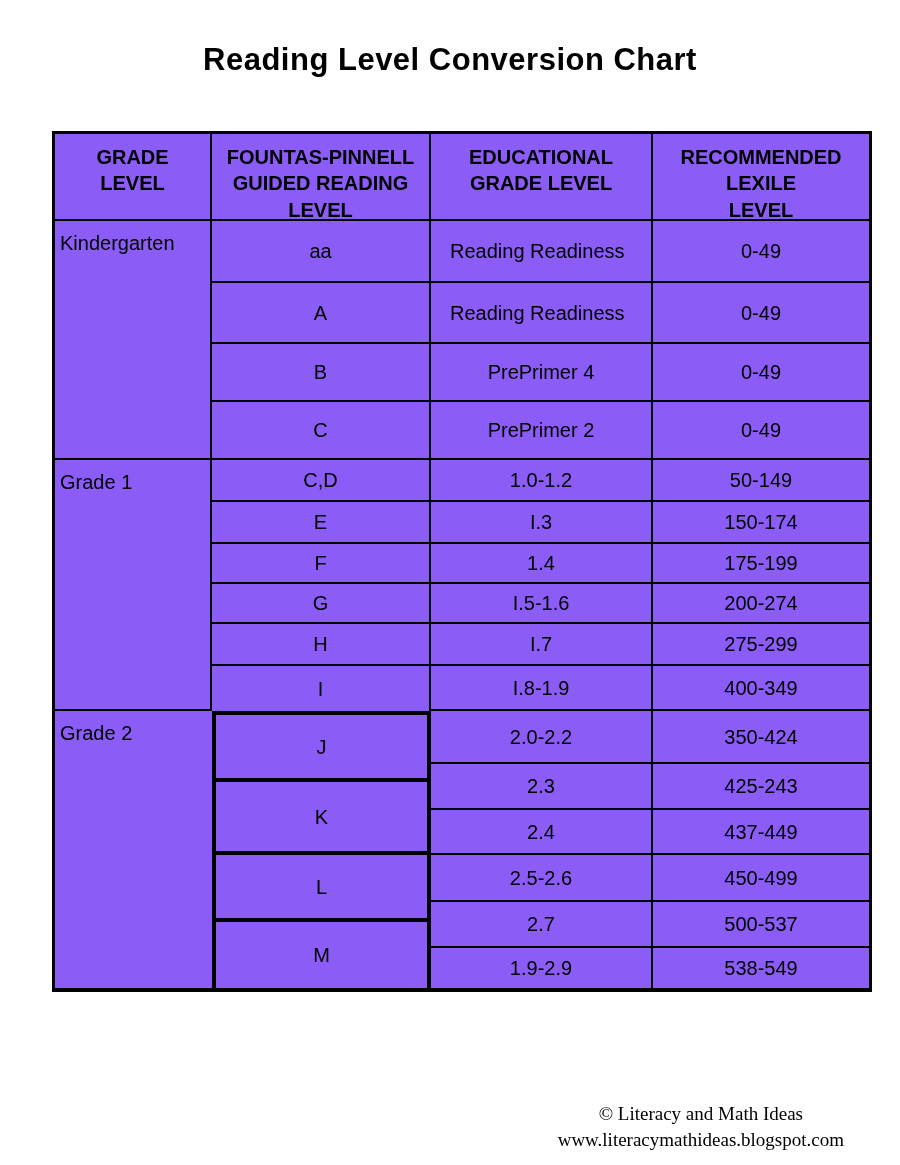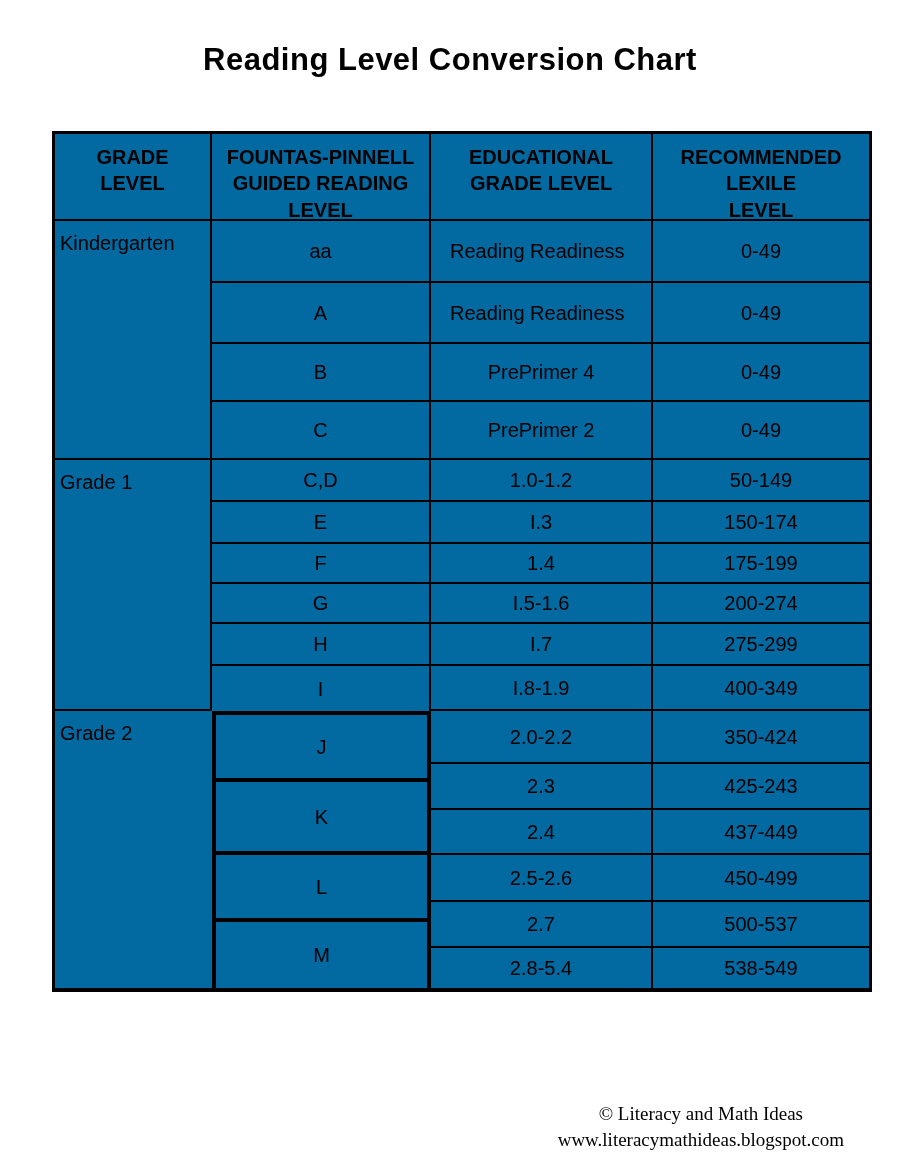--- a/index.html
+++ b/index.html
@@ -11,21 +11,21 @@
   .title{
     position:absolute;left:0;right:0;top:42px;text-align:center;
     font-size:31px;font-weight:bold;letter-spacing:0.5px;
   }
   .tbl{
     position:absolute;left:52px;top:131px;width:820px;height:861px;
     box-sizing:border-box;border:3px solid #000;border-bottom-width:4px;
     display:grid;
     grid-template-columns:157px 219px 222px 1fr;
     grid-template-rows:87px 62px 61px 58px 58px 42px 42px 40px 40px 42px 45px 53px 18px 28px 45px 47px 20px 26px 1fr;
-    background:#0369a1;
+    background:#8b5cf6;
   }
   .c{
     box-sizing:border-box;border-right:2px solid #000;border-bottom:2px solid #000;
     display:flex;align-items:center;justify-content:center;
     font-size:20px;line-height:1.2;overflow:hidden;text-align:right;
   }
   .hd{font-weight:bold;white-space:pre-line;text-align:center;align-items:flex-start;padding-top:10px;line-height:1.32;}
   .sec{align-items:flex-start;justify-content:flex-start;padding:10px 4px 0 5px;}
   .lft{justify-content:flex-start;padding-left:19px;}
   .nr{border-right:0;}
@@ -85,21 +85,21 @@
     <div class="c" style="grid-area:7/3/8/4">I.3</div>
     <div class="c" style="grid-area:8/3/9/4">1.4</div>
     <div class="c" style="grid-area:9/3/10/4">I.5-1.6</div>
     <div class="c" style="grid-area:10/3/11/4">I.7</div>
     <div class="c" style="grid-area:11/3/12/4">I.8-1.9</div>
     <div class="c" style="grid-area:12/3/13/4">2.0-2.2</div>
     <div class="c" style="grid-area:13/3/15/4">2.3</div>
     <div class="c" style="grid-area:15/3/16/4">2.4</div>
     <div class="c" style="grid-area:16/3/17/4">2.5-2.6</div>
     <div class="c" style="grid-area:17/3/19/4">2.7</div>
-    <div class="c nb" style="grid-area:19/3/20/4">2.8-5.4</div>
+    <div class="c nb" style="grid-area:19/3/20/4">1.9-2.9</div>
 
     <div class="c nr" style="grid-area:2/4/3/5">0-49</div>
     <div class="c nr" style="grid-area:3/4/4/5">0-49</div>
     <div class="c nr" style="grid-area:4/4/5/5">0-49</div>
     <div class="c nr" style="grid-area:5/4/6/5">0-49</div>
     <div class="c nr" style="grid-area:6/4/7/5">50-149</div>
     <div class="c nr" style="grid-area:7/4/8/5">150-174</div>
     <div class="c nr" style="grid-area:8/4/9/5">175-199</div>
     <div class="c nr" style="grid-area:9/4/10/5">200-274</div>
     <div class="c nr" style="grid-area:10/4/11/5">275-299</div>

